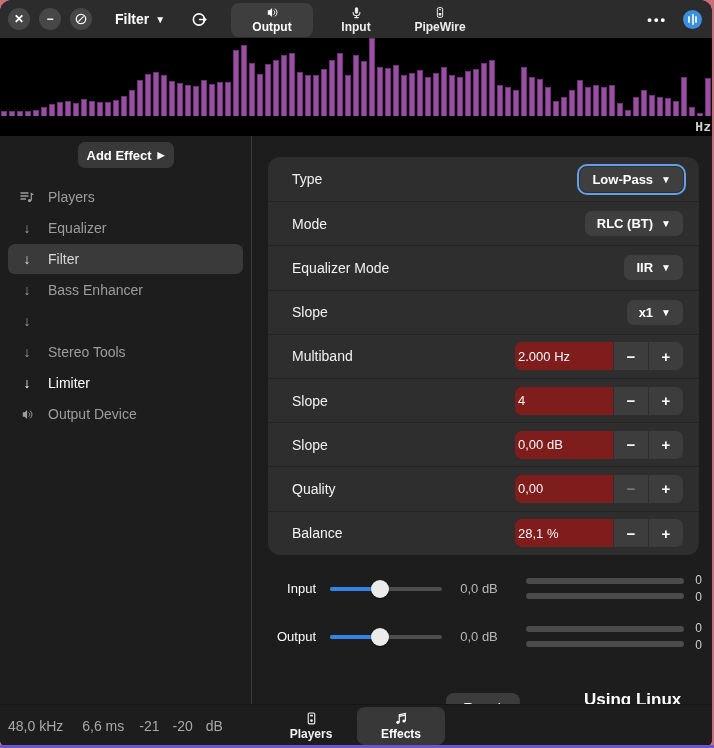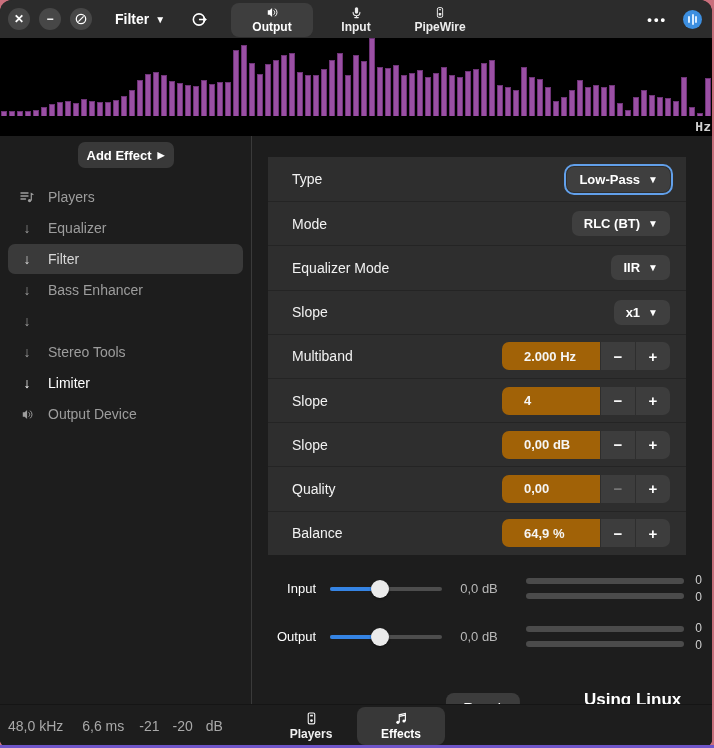--- a/index.html
+++ b/index.html
@@ -51,31 +51,31 @@
     color:#fff; font-weight:bold; font-size:13px; display:flex; align-items:center; justify-content:center; gap:6px; }
   .add-effect .chev { font-size:9px; }
   .side-item { height:30px; margin:1px 8px; border-radius:7px; display:flex; align-items:center;
     gap:12px; padding:0 10px; color:#9d9d9d; font-size:14px; }
   .side-item.active { background:#3a3a3a; color:#d8d8d8; }
   .side-item.bright { color:#ffffff; }
   .side-icon { width:18px; text-align:center; font-size:14px; flex:none; display:flex; justify-content:center; }
 
   
   .main { position:absolute; left:253px; top:136px; right:0; bottom:42px; background:#1d1d1d; }
-  .card { margin:21px 26px 0 15px; background:#2e2e2e; border-radius:0; overflow:hidden; }
+  .card { margin:21px 13px 0 15px; background:#2e2e2e; border-radius:12px; overflow:hidden; }
   .row { height:44.2px; display:flex; align-items:center; justify-content:space-between;
     padding:0 16px 0 24px; }
   .row + .row { border-top:1px solid #242424; }
   .row .rlabel { color:#f2f2f2; font-size:14px; }
   .dropdown { background:#3f3f3f; border-radius:7px; padding:5px 12px; color:#fff;
     font-weight:bold; font-size:13px; display:flex; align-items:center; gap:8px; }
   .dropdown.focused { outline:2px solid #62a0ea; outline-offset:1px; }
   .spin { display:flex; align-items:stretch; border-radius:7px; overflow:hidden; height:28px; }
-  .spin .val { width:98px; background:#a16207; color:#f5f5f5; font-size:13px;
-    display:flex; align-items:center; padding:0 22px;font-weight:bold; }
+  .spin .val { width:98px; background:#7f1d1d; color:#f5f5f5; font-size:13px;
+    display:flex; align-items:center; padding:0 3px; }
   .spin .btn { width:35px; background:#3d3d3d; color:#fff; font-size:15px; font-weight:bold;
     display:flex; align-items:center; justify-content:center; border-left:1px solid #2e2e2e; }
   .spin .btn.disabled { color:#7a7a7a; }
 
   
   .levels { margin:16px 8px 0 15px; display:flex; flex-direction:column; gap:12px; }
   .level-row { display:flex; align-items:center; height:36px; }
   .level-row .llabel { width:48px; text-align:right; color:#fff; font-size:13px; flex:none; }
   .slider { width:112px; height:18px; margin-left:14px; position:relative; flex:none; }
   .slider .track { position:absolute; top:7px; left:0; right:0; height:4px; border-radius:2px; background:#4d4d4d; }
@@ -383,21 +383,21 @@
         <div class="spin">
           <span class="val">0,00</span>
           <span class="btn disabled">−</span>
           <span class="btn">+</span>
         </div>
       </div>
 
       <div class="row">
         <span class="rlabel">Balance</span>
         <div class="spin">
-          <span class="val">64,9 %</span>
+          <span class="val">28,1 %</span>
           <span class="btn">−</span>
           <span class="btn">+</span>
         </div>
       </div>
     </div>
 
     <div class="levels">
       <div class="level-row">
         <span class="llabel">Input</span>
         <div class="slider">

